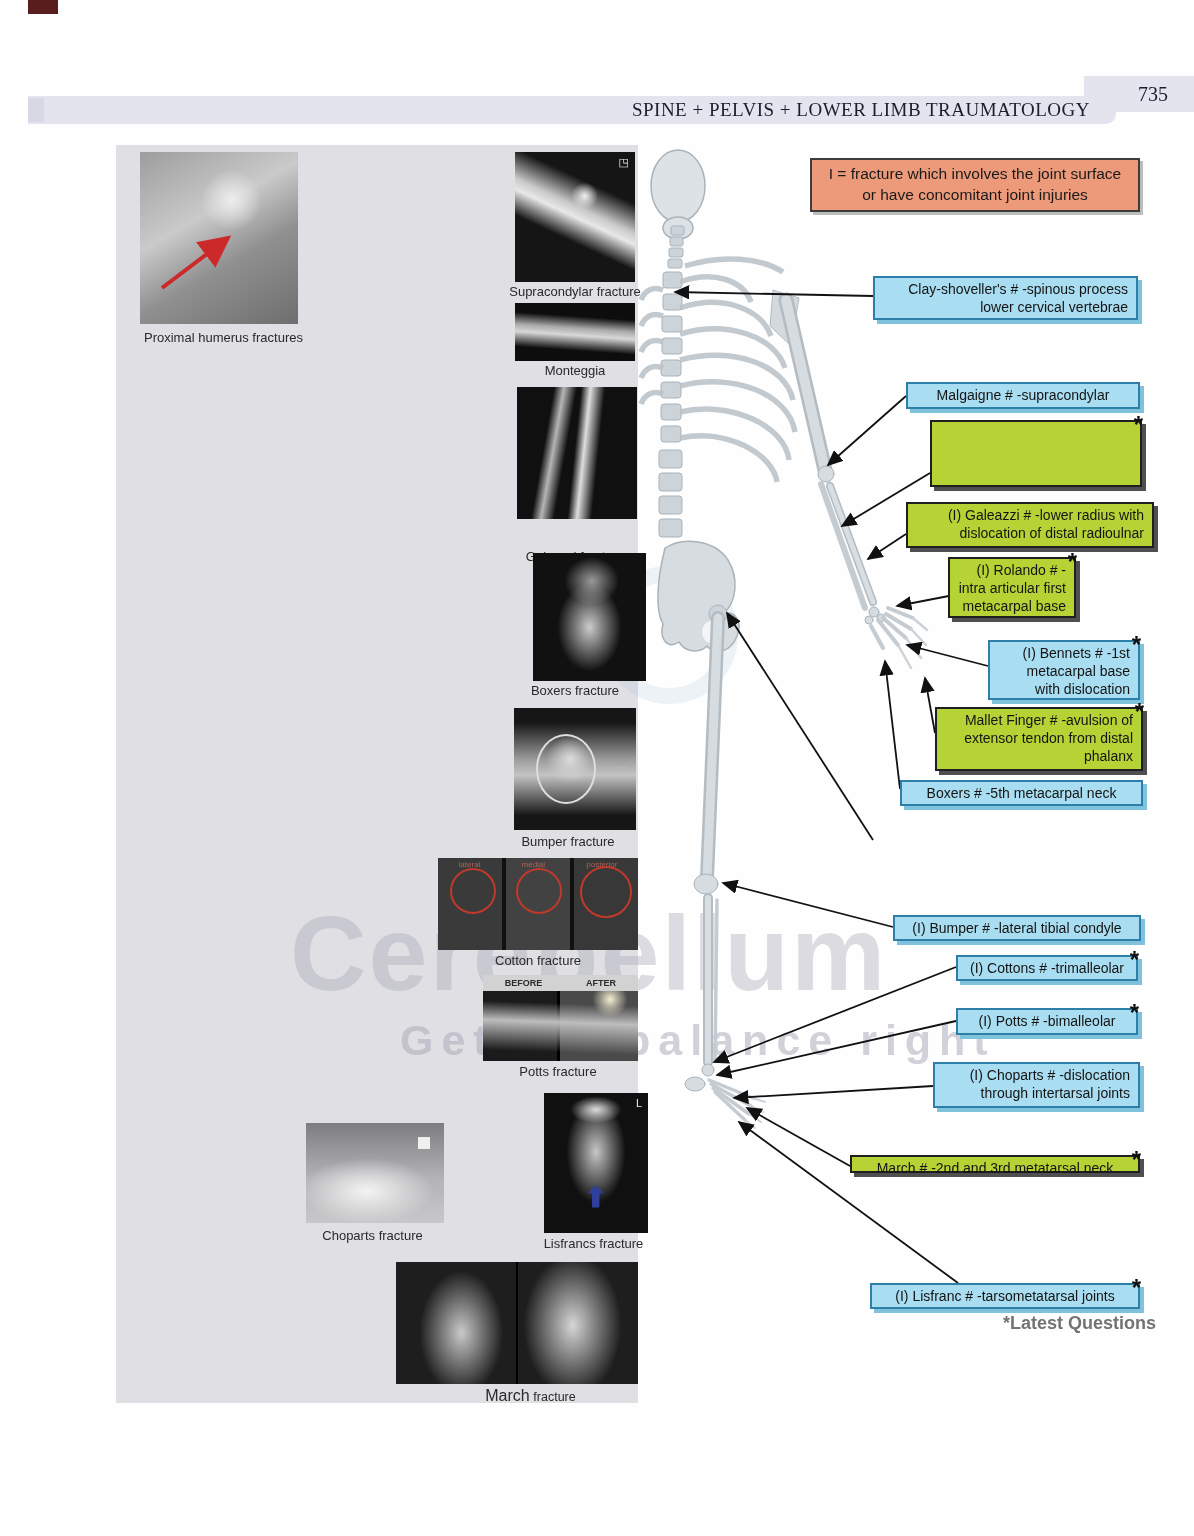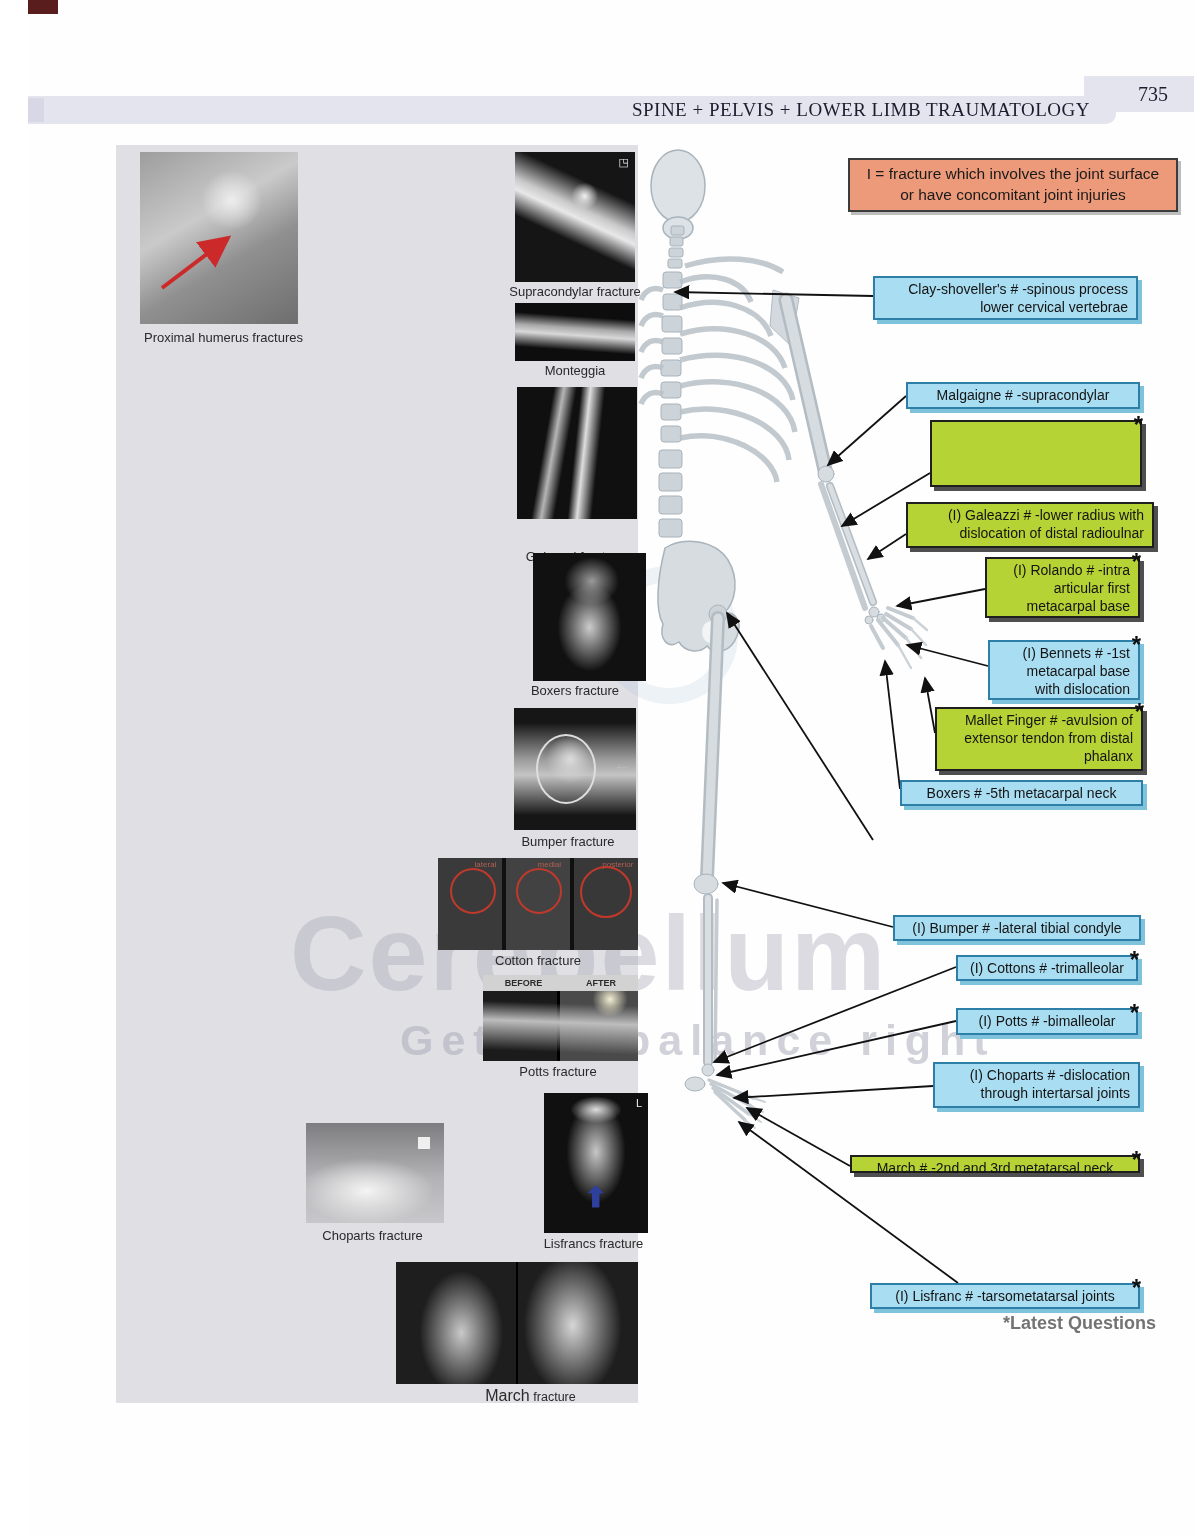--- a/index.html
+++ b/index.html
@@ -65,54 +65,54 @@
   .choparts-marker{position:absolute;right:14px;top:14px;width:12px;height:12px;background:#efefef;}
   .fig-lisfrancs{left:516px;top:1093px;width:104px;height:140px;
     background:radial-gradient(ellipse 38px 66px at 50% 42%,#c7c7c7,rgba(0,0,0,0) 78%),
                radial-gradient(ellipse 30px 16px at 50% 12%,#e2e2e2,rgba(0,0,0,0) 85%),#101010;}
   .fig-march{left:368px;top:1262px;width:242px;height:122px;
     background:radial-gradient(ellipse 58px 86px at 27% 58%,#c9c9c9,rgba(0,0,0,0) 72%),
                radial-gradient(ellipse 66px 96px at 73% 52%,#d6d6d6,rgba(0,0,0,0) 74%),
                linear-gradient(90deg,rgba(0,0,0,0) 0 49.5%,#000 49.5% 50.5%,rgba(0,0,0,0) 50.5%),#1e1e1e;}
 
   .cotton-labels{position:absolute;top:2px;left:0;width:100%;display:flex;justify-content:space-around;
-                 font-size:8px;color:#b06055;padding-left:16px;}
+                 font-size:8px;color:#b06055;}
   .ring{position:absolute;border:2px solid #c0392b;border-radius:50%;}
   .ring1{left:12px;top:10px;width:42px;height:42px;}
   .ring2{left:78px;top:10px;width:42px;height:42px;}
   .ring3{left:142px;top:8px;width:48px;height:48px;}
   .bumper-ellipse{position:absolute;left:22px;top:26px;width:56px;height:66px;border:2px solid #dddddd;border-radius:50%;}
   .bumper-arrow{position:absolute;right:6px;top:48px;color:#bbbbbb;font-size:16px;}
   .lisfrancs-arrow{position:absolute;left:40px;top:88px;color:#2f3f9e;font-size:28px;font-weight:700;}
   .lmark{position:absolute;right:6px;top:4px;color:#eeeeee;font-size:11px;}
 
   
   .skeleton{left:595px;top:140px;width:330px;height:1010px;z-index:3;}
   .arrows{left:0;top:0;width:1194px;height:1536px;z-index:4;pointer-events:none;}
 
   
   .callout{position:absolute;z-index:5;box-sizing:border-box;display:flex;align-items:flex-start;
            justify-content:center;text-align:center;font-size:14px;line-height:1.3;padding:2px 8px;
            border:2px solid;color:#141414;}
   .callout.ar{justify-content:flex-end;text-align:right;}
   .blue{background:#a9ddf1;border-color:#2e7fa8;box-shadow:4px 4px 0 #7fc2dc;}
   .green{background:#b5d334;border-color:#1f1f1f;box-shadow:4px 4px 0 rgba(20,20,20,.75);}
-  .legend{left:820px;top:158px;width:330px;height:54px;background:#ec9a7a;border:2px solid #3c3c3c;
+  .legend{left:782px;top:158px;width:330px;height:54px;background:#ec9a7a;border:2px solid #3c3c3c;
           box-shadow:3px 3px 0 #bdbdbd;font-size:15.5px;z-index:5;position:absolute;display:flex;
           align-items:center;justify-content:center;text-align:center;line-height:1.35;color:#1a1a1a;
           padding:20px 10px;box-sizing:border-box;}
   .star{position:absolute;top:-13px;right:-3px;font-size:24px;font-weight:700;color:#101010;}
   .footnote{left:898px;top:1313px;width:230px;z-index:5;font-size:18px;font-weight:700;color:#737373;
             text-align:right;}
 
   .co-clay{left:845px;top:276px;width:265px;height:44px;}
   .co-malgaigne{left:878px;top:382px;width:234px;height:27px;}
   .co-monteggia{left:902px;top:420px;width:212px;height:67px;}
   .co-galeazzi{left:878px;top:502px;width:248px;height:46px;}
-  .co-rolando{left:957px;top:557px;width:155px;height:61px;}
+  .co-rolando{left:920px;top:557px;width:128px;height:61px;}
   .co-bennets{left:960px;top:640px;width:152px;height:60px;}
   .co-mallet{left:907px;top:707px;width:208px;height:64px;}
   .co-boxers{left:872px;top:780px;width:243px;height:26px;}
   .co-dashboard{left:845px;top:822px;width:270px;height:46px;}
   .co-bumper{left:865px;top:915px;width:248px;height:26px;}
   .co-cottons{left:928px;top:955px;width:182px;height:26px;}
   .co-potts{left:928px;top:1008px;width:182px;height:27px;}
   .co-choparts{left:905px;top:1062px;width:207px;height:46px;}
   .co-march{left:822px;top:1155px;width:290px;height:18px;}
   .co-lisfranc{left:842px;top:1283px;width:270px;height:26px;}

